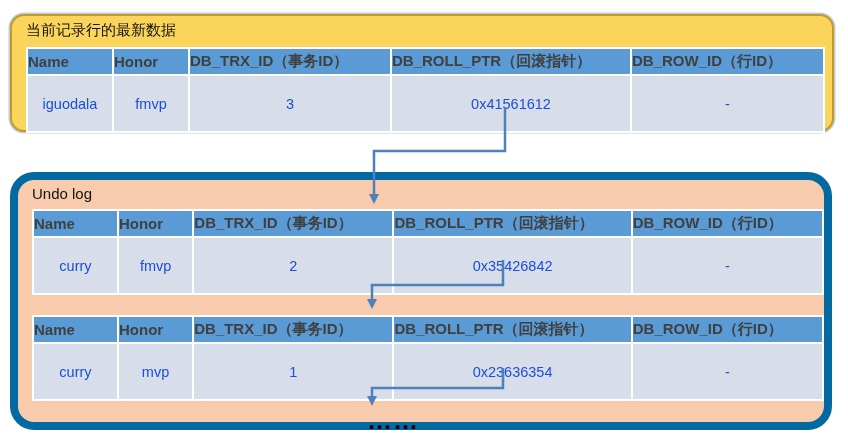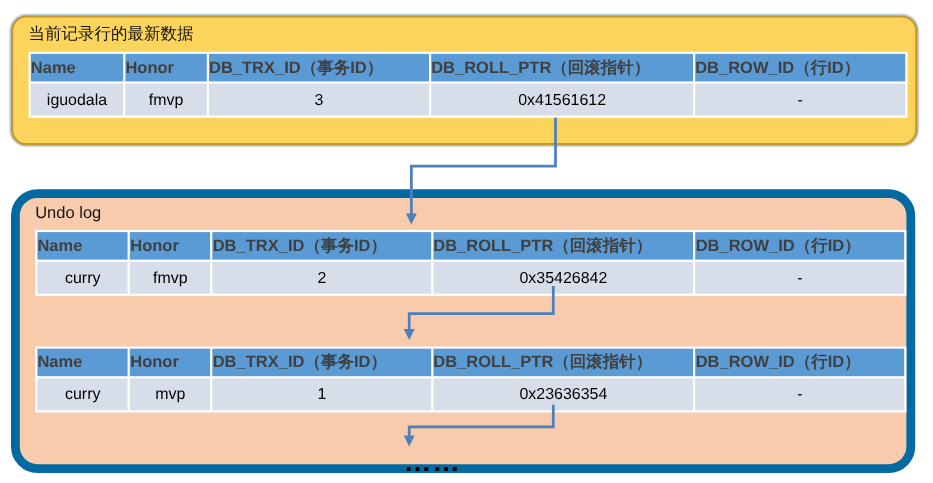--- a/index.html
+++ b/index.html
@@ -26,22 +26,22 @@
     background:#ffffff;table-layout:fixed;
   }
   .t-current{left:14px;top:31px;}
   .t-undo1{left:14px;top:29px;}
   .t-undo2{left:14px;top:135px;}
   table.dtable th{
     background:#5B9BD5;color:#404040;font-weight:bold;font-size:15px;
     height:25px;padding:0;text-align:left;vertical-align:middle;white-space:nowrap;
   }
   table.dtable td{
-    background:#D7DEEA;color:#000000;font-size:14.5px;
-    height:27px;padding:1px;text-align:center;vertical-align:middle;white-space:nowrap;
+    background:#D7DEEA;color:#1d4ed8;font-size:14.5px;
+    height:27px;padding:14px;text-align:center;vertical-align:middle;white-space:nowrap;
   }
   col.c-name{width:84px;} col.c-honor{width:74px;} col.c-trx{width:200px;}
   col.c-roll{width:238px;} col.c-row{width:191px;}
 
   .arrows{position:absolute;left:0;top:0;width:848px;height:439px;pointer-events:none;}
 
   .ellipsis{
     position:absolute;left:325px;top:228px;width:100px;height:28px;
     text-align:center;font-weight:bold;font-size:25px;letter-spacing:1px;
     color:#000;line-height:24px;

